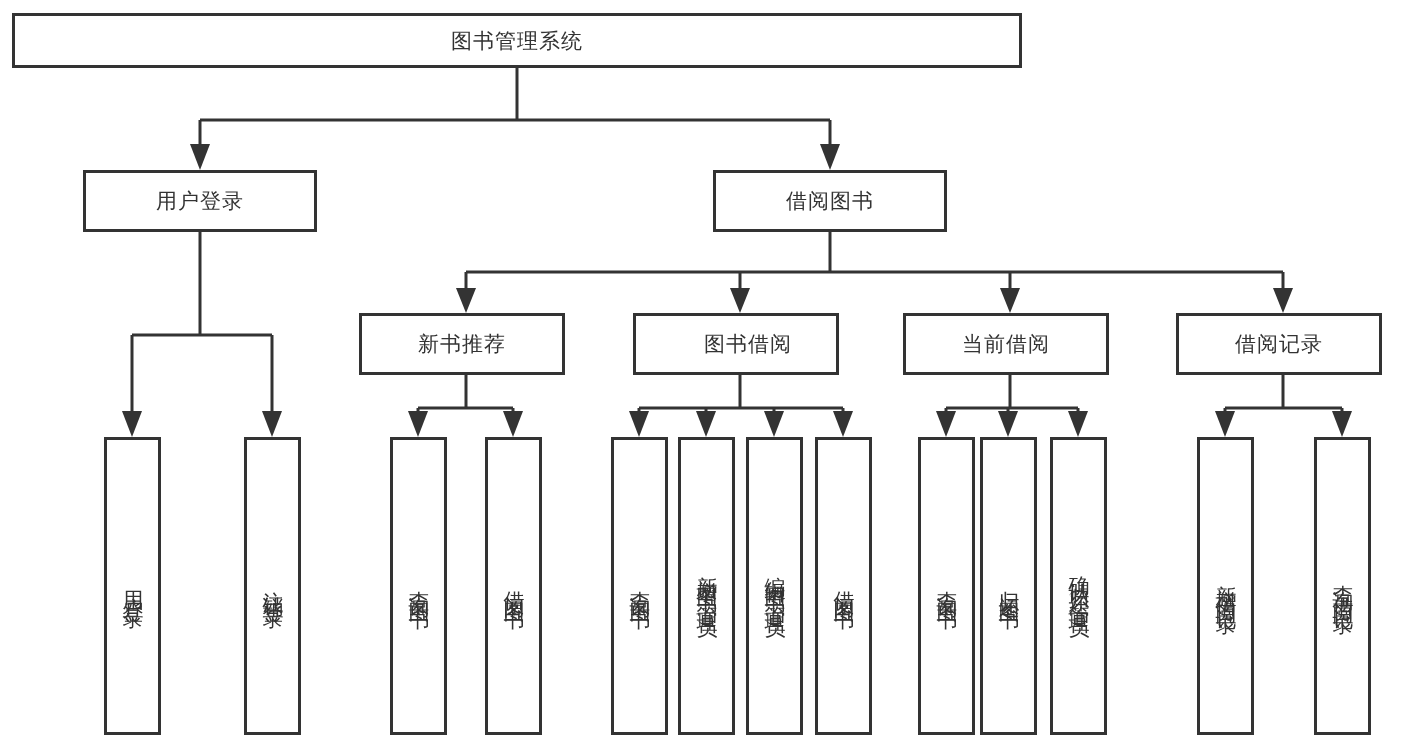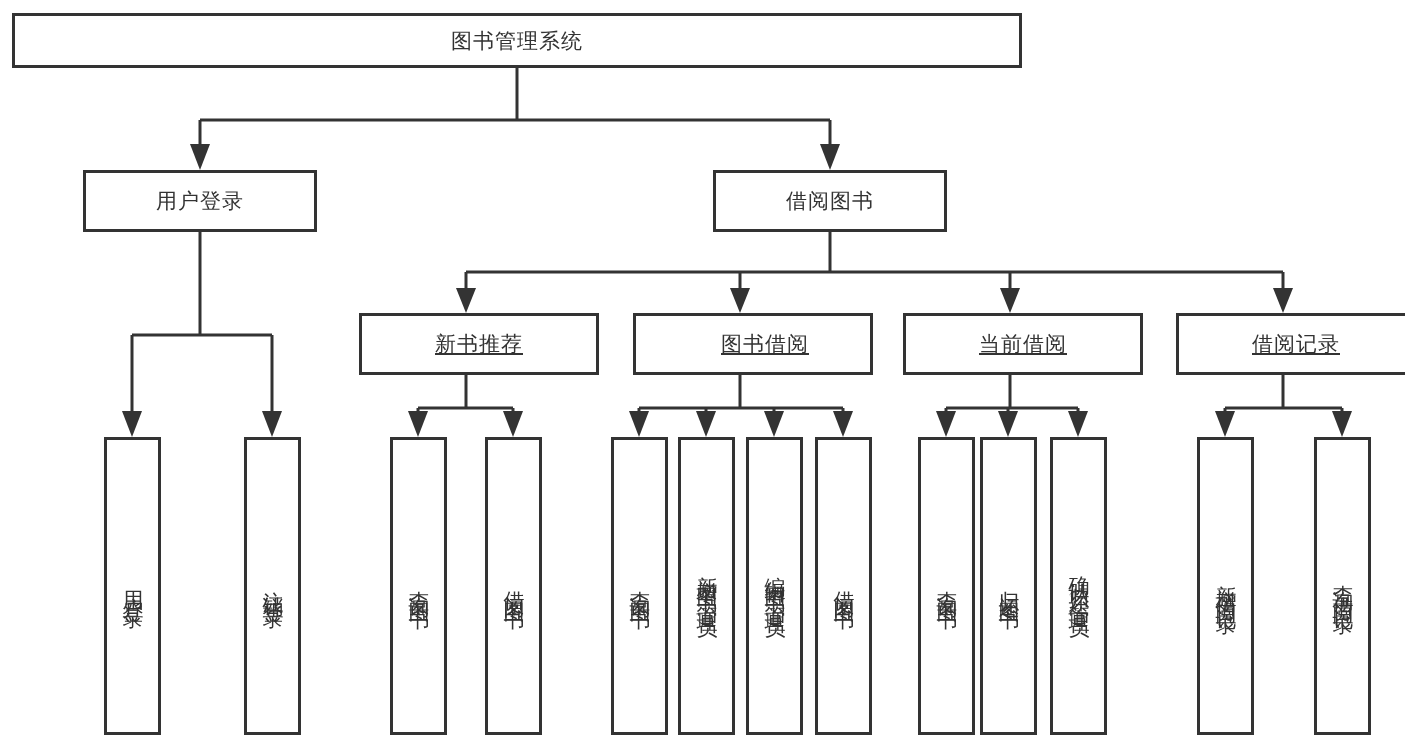--- a/index.html
+++ b/index.html
@@ -27,21 +27,21 @@
   .leaf { width: 57px; height: 298px; top: 437px; }
   .v-label {
     writing-mode: vertical-rl;
     text-orientation: mixed;
     font-size: 21px;
     letter-spacing: 6px;
     line-height: 1;
     white-space: nowrap;
   }
   .lvl2 { top: 170px; width: 234px; height: 62px; }
-  .lvl3 { top: 313px; width: 240px; height: 62px; text-decoration: underline; }
+  .lvl3 { top: 313px; width: 206px; height: 62px; }
   #watermark {
     position: absolute;
     left: 1186px;
     top: 718px;
     z-index: 2;
     font-size: 20px;
     color: #b3b3b3;
     white-space: nowrap;
   }
 </style>

